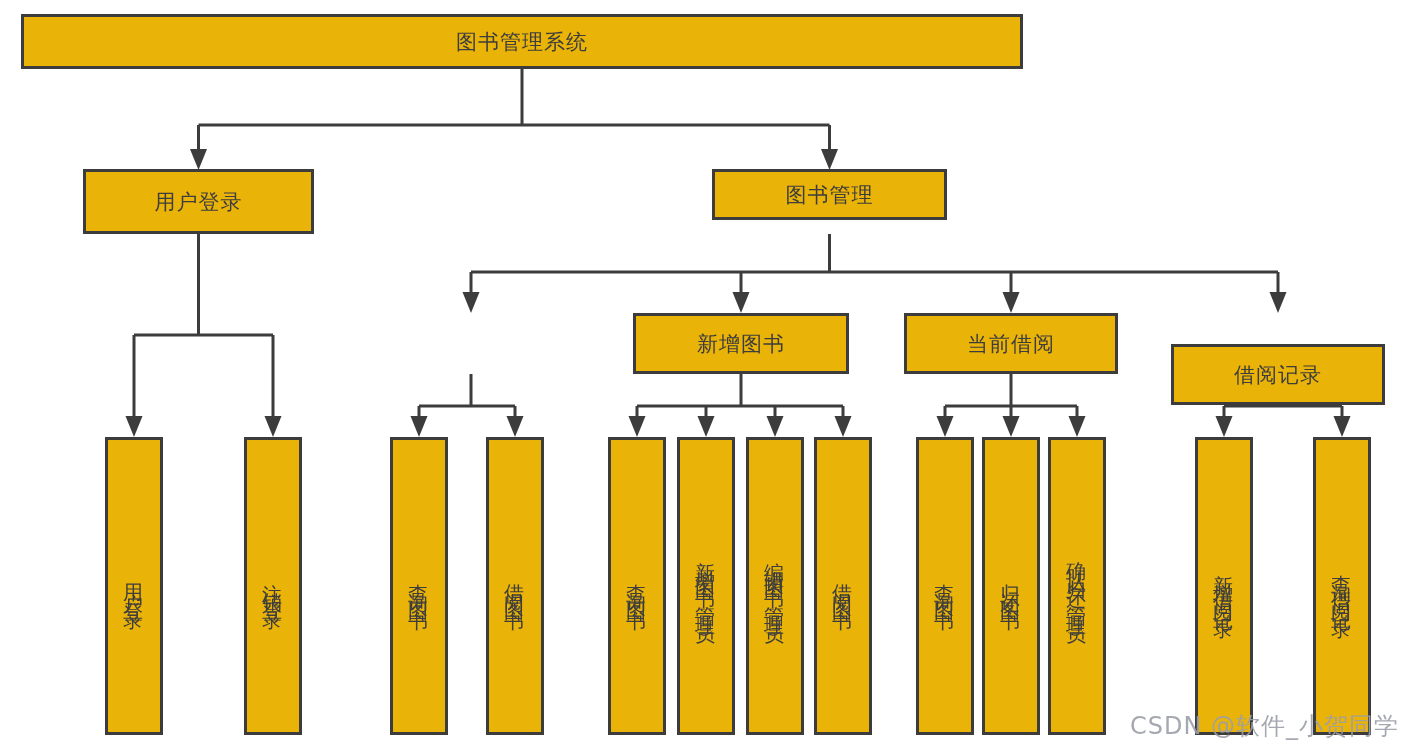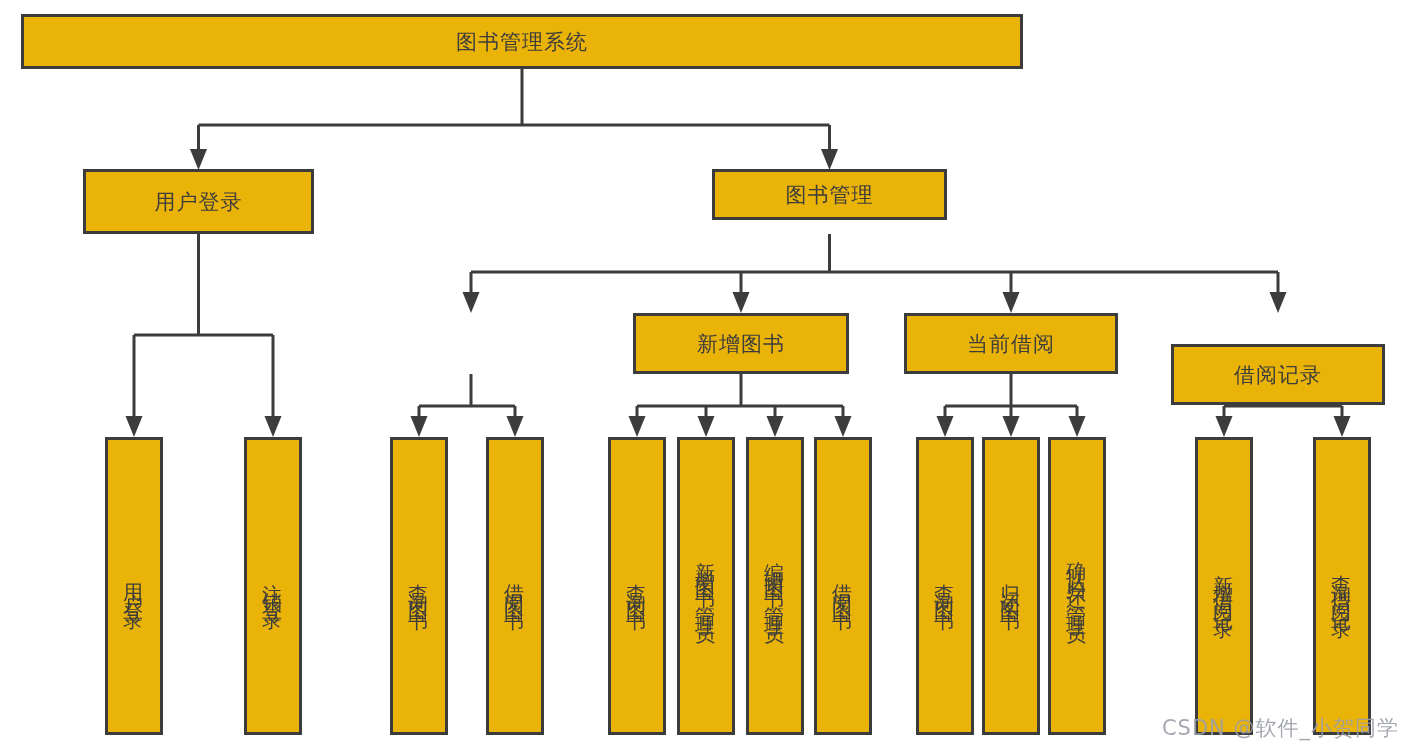--- a/index.html
+++ b/index.html
@@ -58,21 +58,21 @@
   .l8  { left: 814px; }
   .l9  { left: 916px; }
   .l10 { left: 982px; }
   .l11 { left: 1048px; }
   .l12 { left: 1195px; }
   .l13 { left: 1313px; }
   .watermark {
     position: absolute;
     right: 6px;
     bottom: 5px;
-    font-size: 21px;
+    font-size: 24px;
     letter-spacing: 1px;
     color: rgba(155, 158, 168, 0.9);
     z-index: 3;
     white-space: nowrap;
     text-align: center;
   }
 </style>
 </head>
 <body>
 

